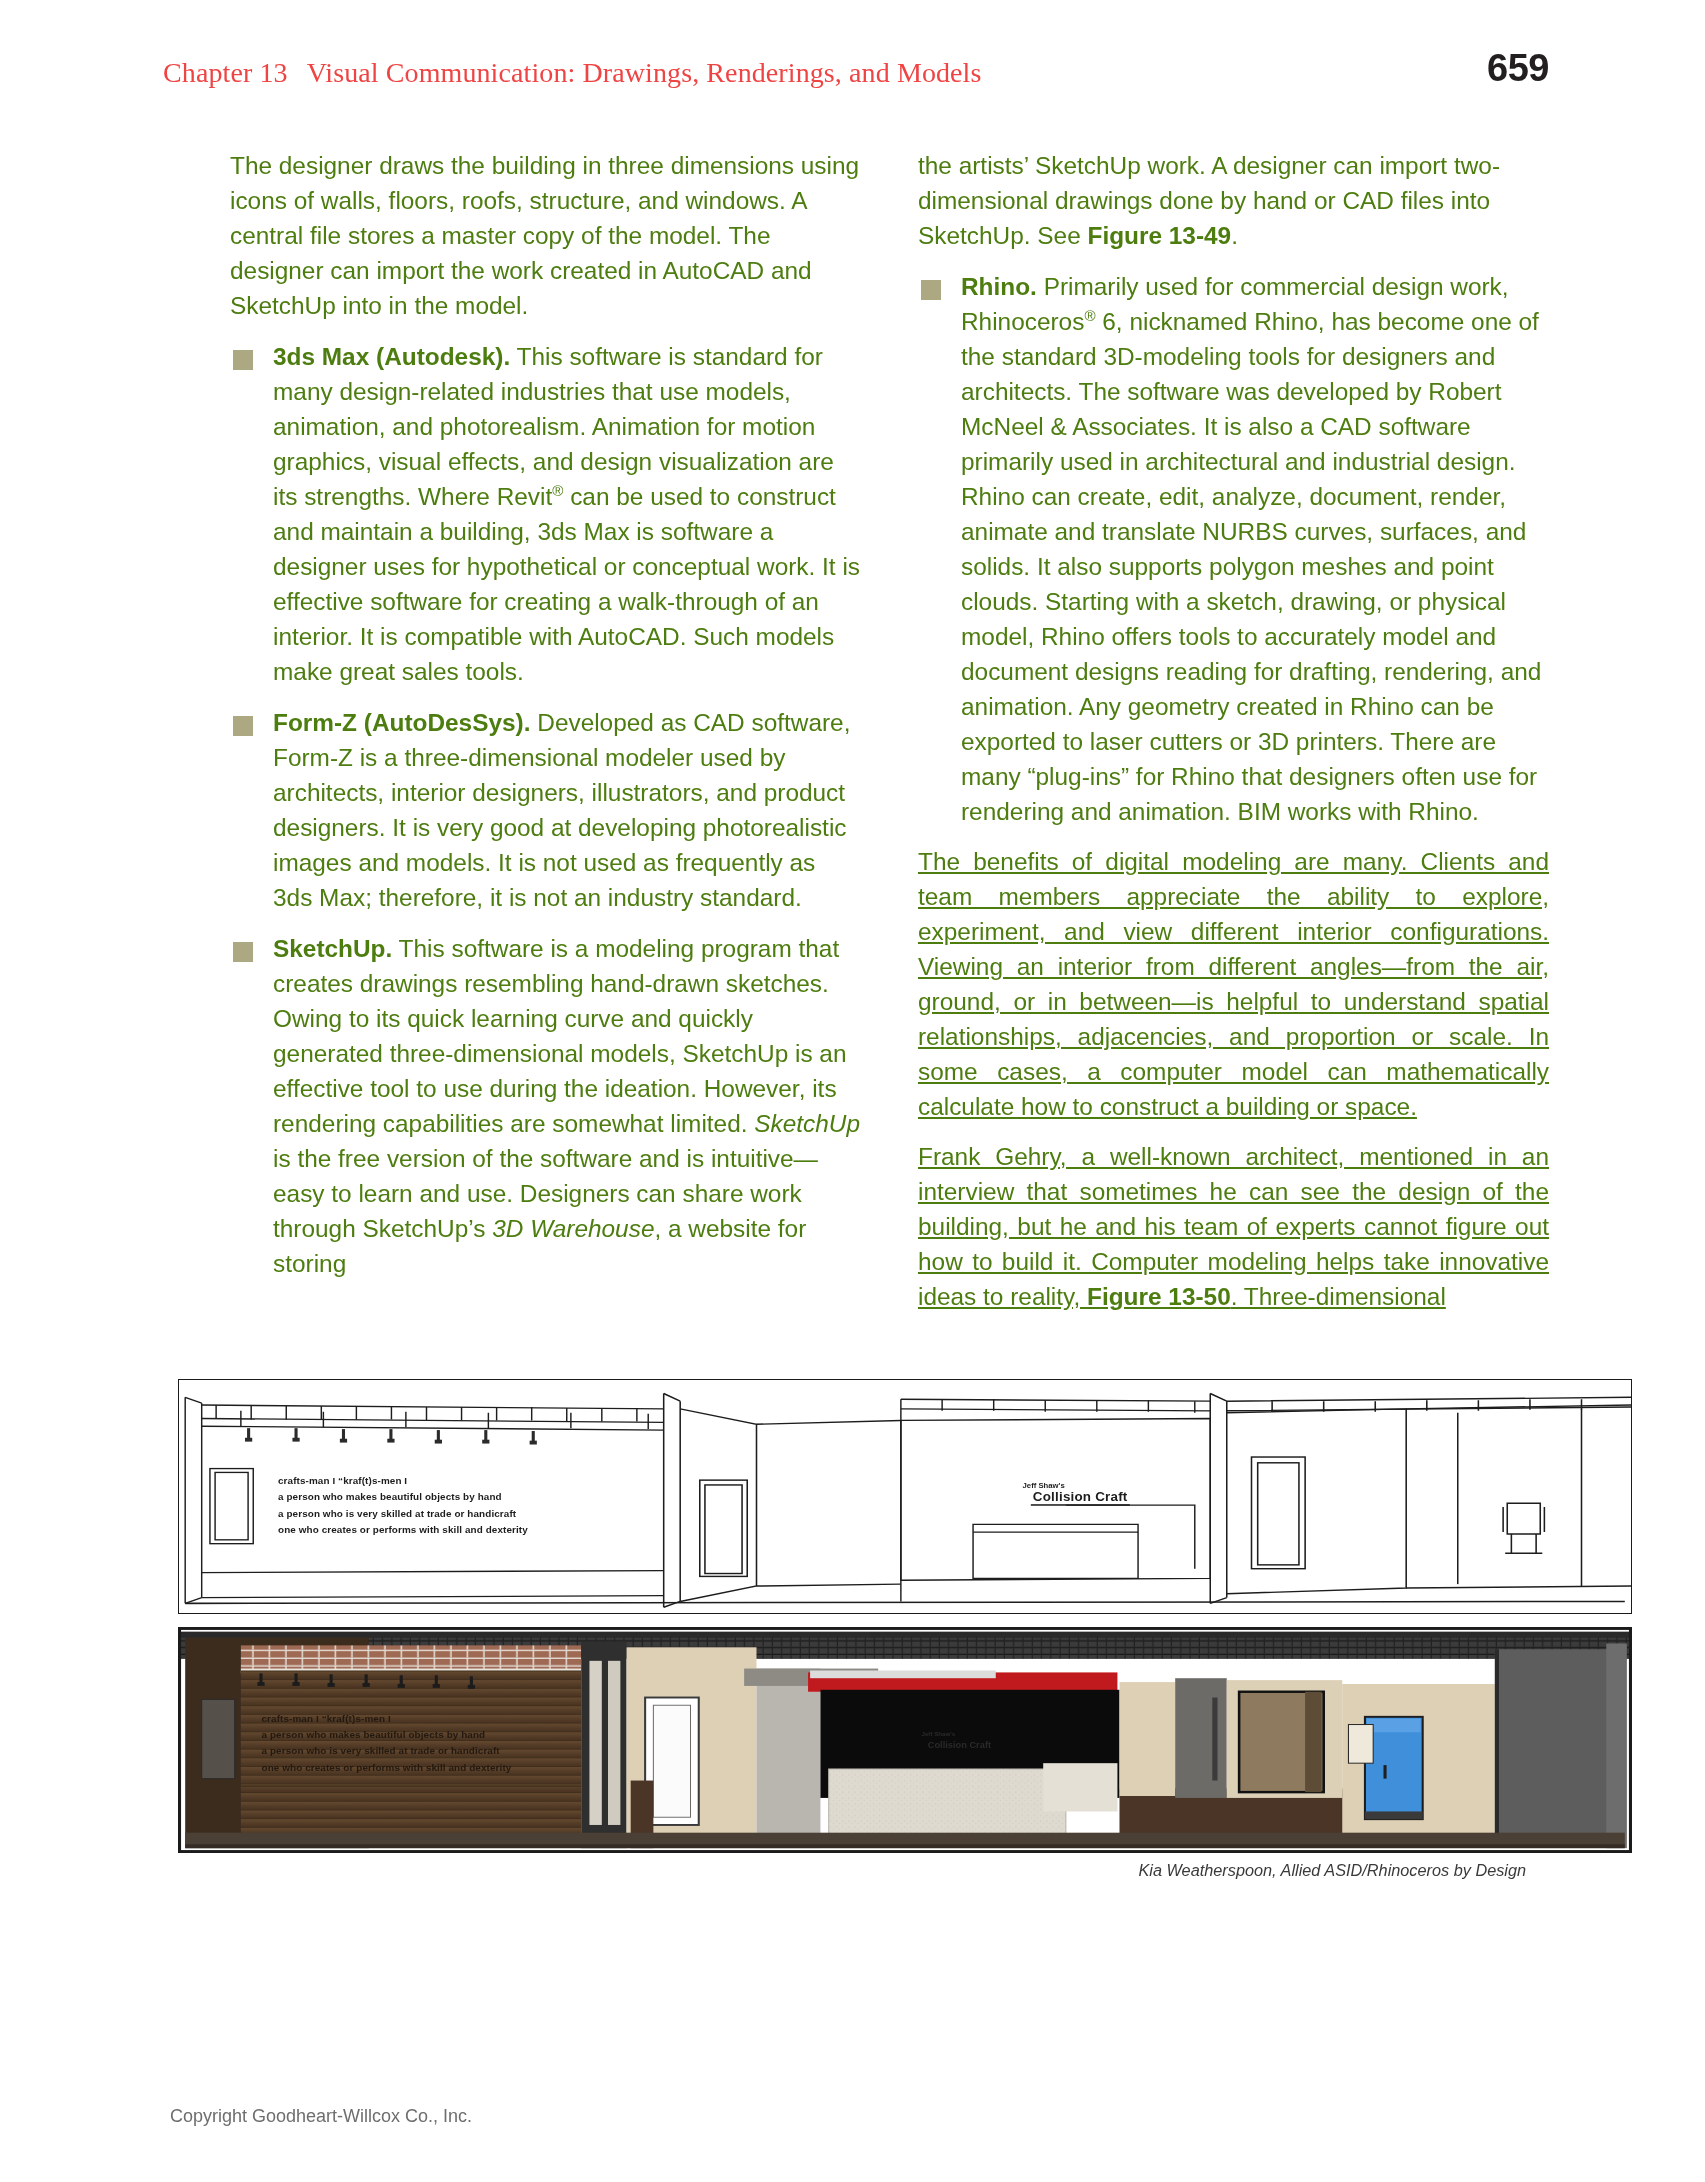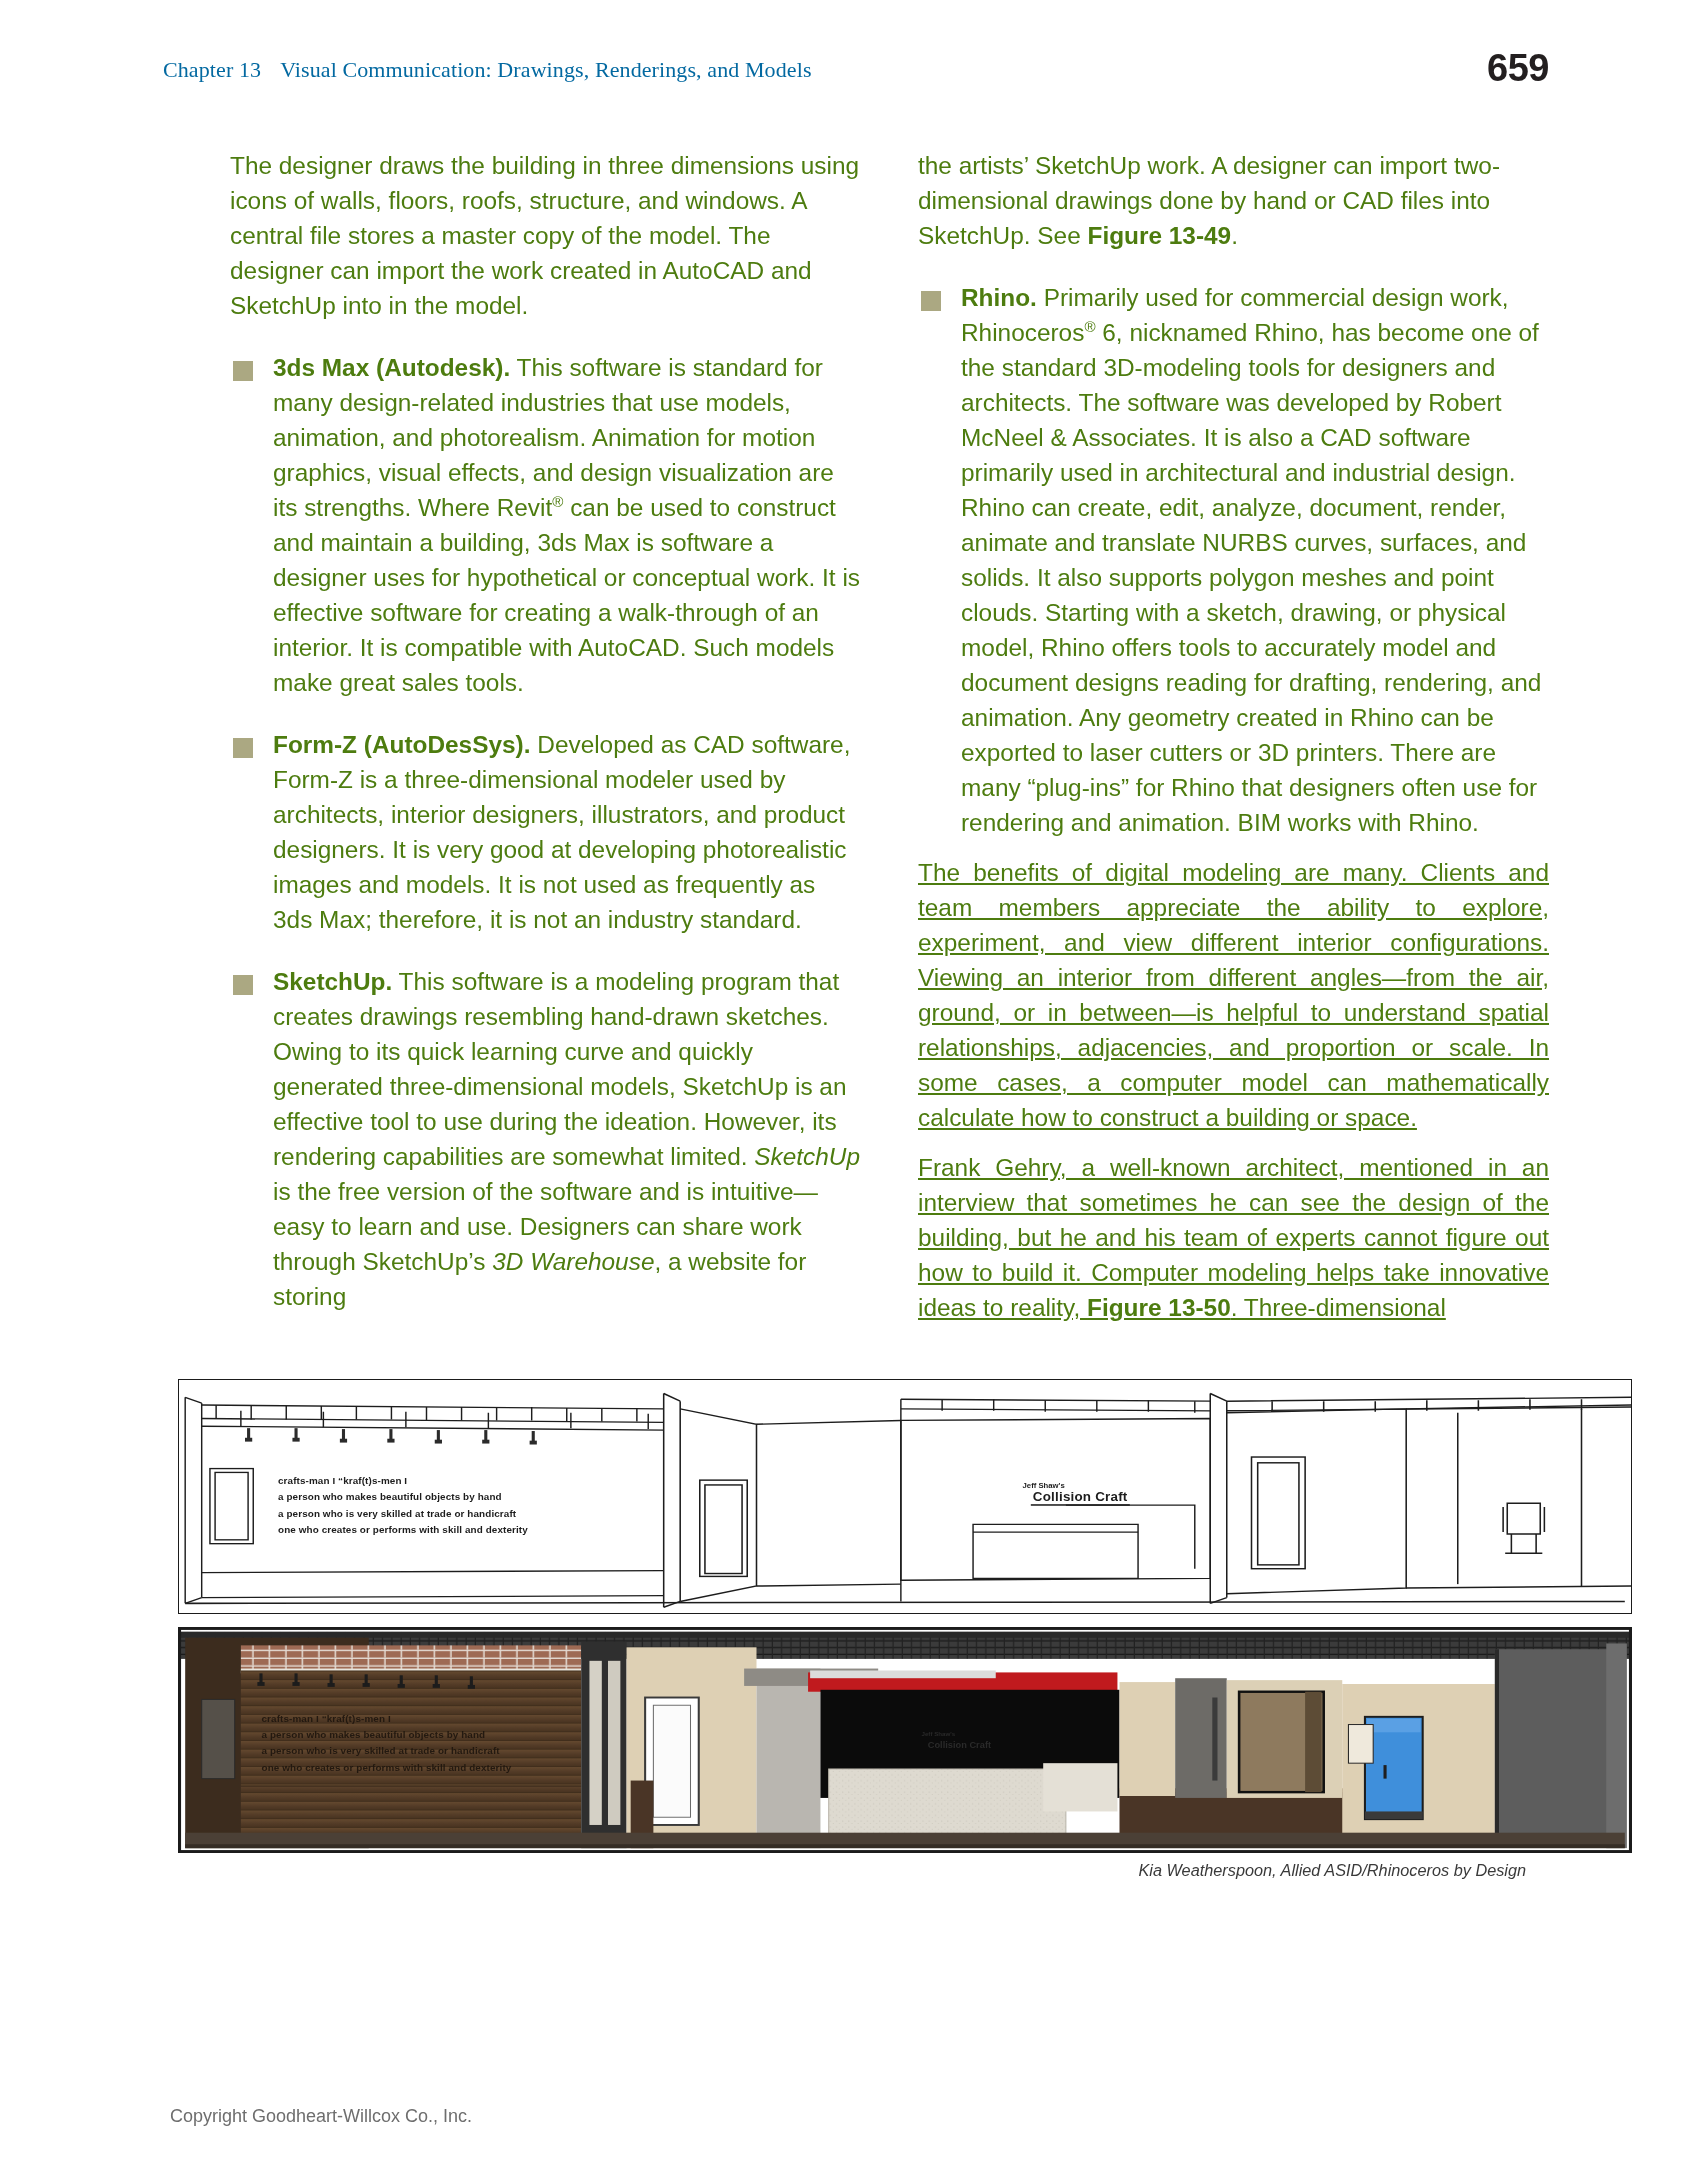--- a/index.html
+++ b/index.html
@@ -8,21 +8,21 @@
     font-family:"Liberation Sans",sans-serif;color:#231f20;
     position:relative;overflow:hidden;
   }
   .page{position:absolute;inset:0;}
 
   
   .runhead{
     position:absolute;left:163px;top:57px;width:1386px;height:44px;
   }
   .runhead-title{
-    font-family:"Liberation Serif",serif;font-size:22px;color:#0369a1;
+    font-family:"Liberation Serif",serif;font-size:28px;color:#ef4444;
     letter-spacing:0.1px;white-space:nowrap;
   }
   .runhead-chapter{margin-right:19px;}
   .folio{
     position:absolute;right:0;top:-10.5px;
     font-family:"Liberation Sans",sans-serif;font-weight:bold;font-size:38px;
     color:#231f20;letter-spacing:-0.5px;
   }
 
   
@@ -37,21 +37,21 @@
 
   p{margin:0 0 0 0;}
   .body-txt{
     font-size:24.4px;line-height:35px;color:#4d7c0f;
     text-align:left;
   }
   .just{text-align:justify;text-justify:inter-word;}
 
   
   .bullet-item{
-    position:relative;padding-left:43px;margin-top:27px;
+    position:relative;padding-left:43px;margin-top:16px;
   }
   .bullet-sq{
     position:absolute;left:2.9px;top:10.5px;width:20px;height:20px;
     background:#aba882;
   }
   b,.bold{font-weight:bold;}
   i,.ital{font-style:italic;}
   sup{font-size:.62em;vertical-align:super;line-height:0;}
 
   .gap-p{margin-top:15px;text-decoration:underline;}

